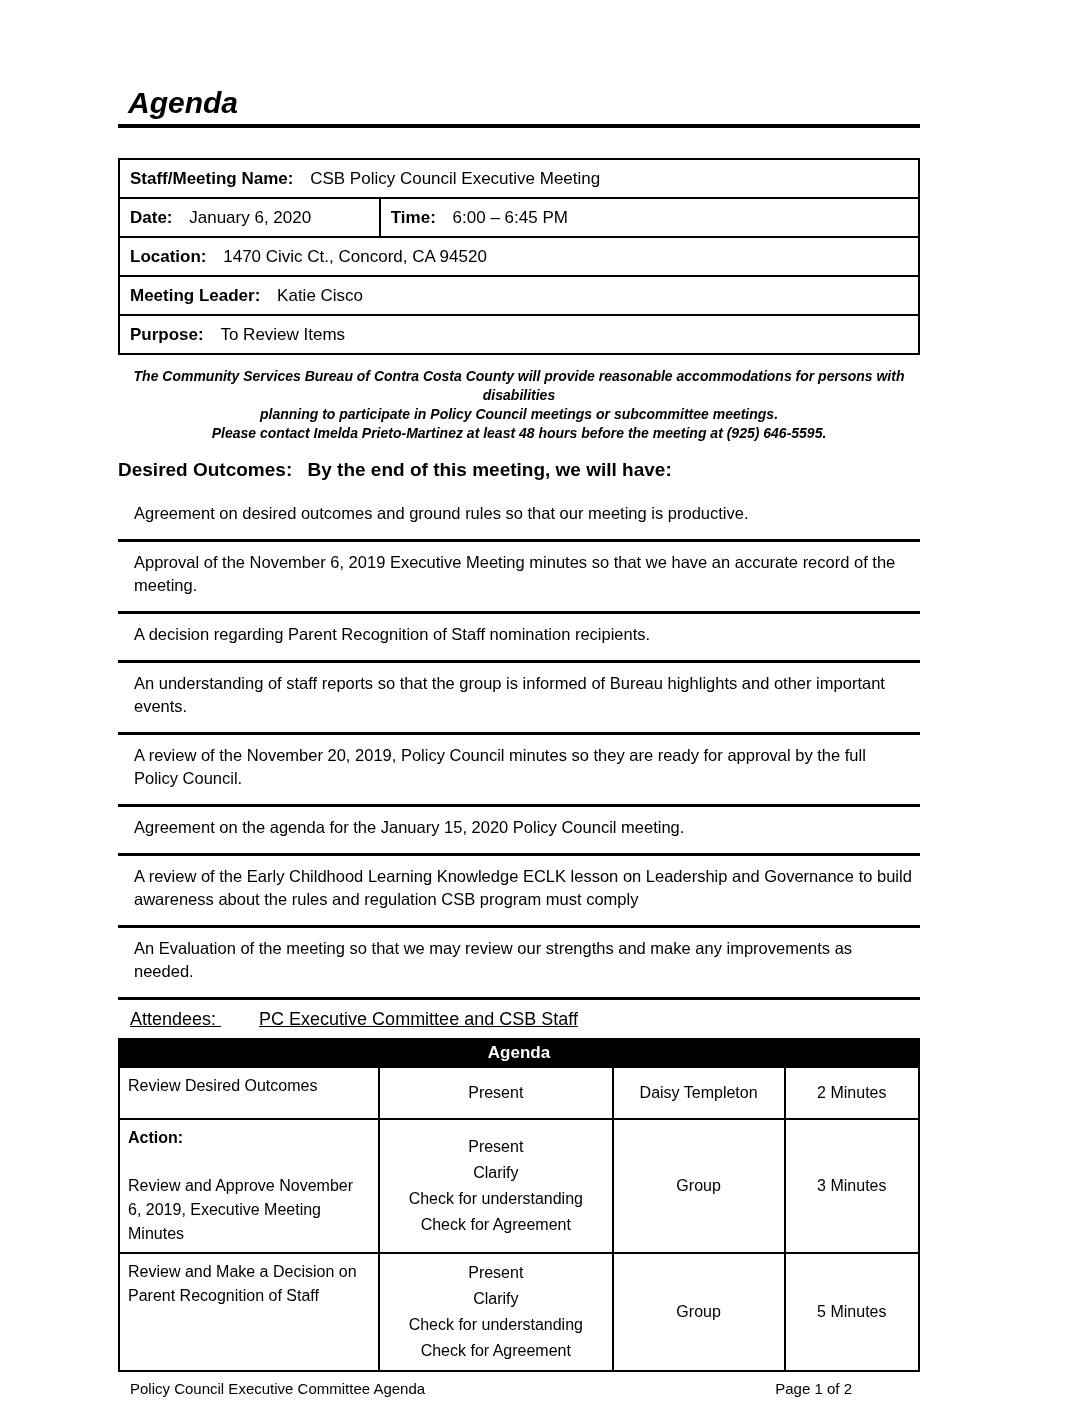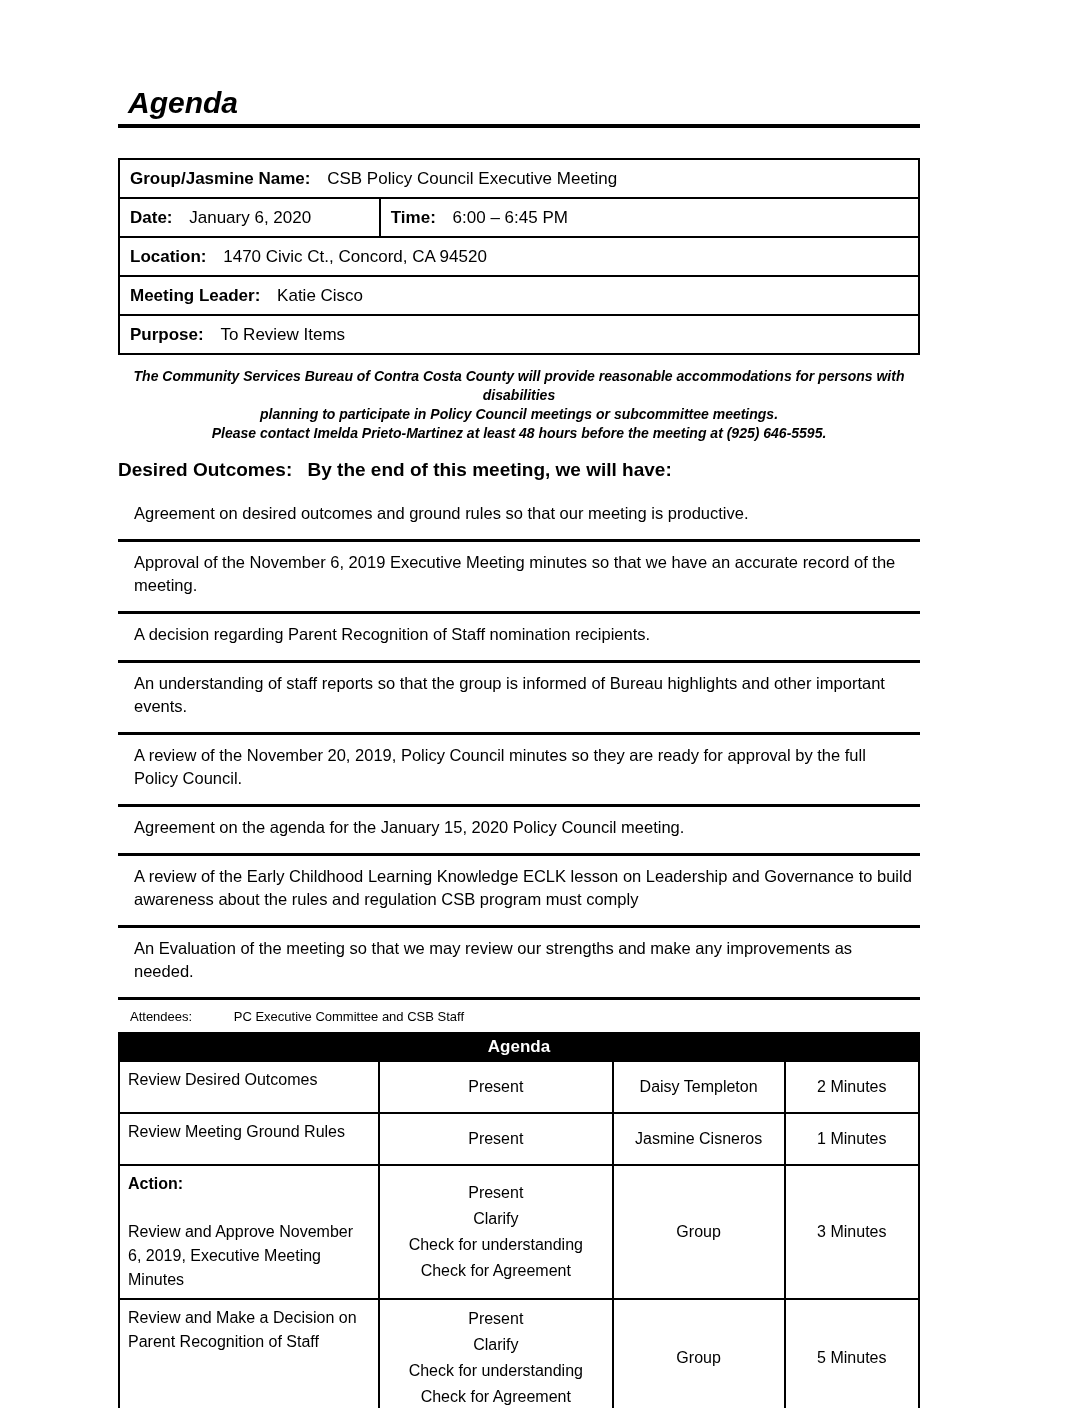--- a/index.html
+++ b/index.html
@@ -64,24 +64,25 @@
   .outcomes-list { width: 100%; }
   .outcome-item {
     font-size: 16.5px;
     line-height: 23px;
     padding: 0 6px 14px 16px;
     border-bottom: 3px solid #000;
     margin-bottom: 9px;
   }
   
   .attendees {
-    font-size: 13px;
+    font-size: 18px;
     margin-top: 4px;
     margin-bottom: 8px;
     padding-left: 12px;
+    text-decoration: underline;
   }
   .attendees .val { margin-left: 38px; }
   
   table.agenda-table {
     width: 100%;
     border-collapse: collapse;
     border: 2px solid #000;
     table-layout: fixed;
   }
   table.agenda-table col.c-what { width: 32.5%; }
@@ -132,21 +133,21 @@
 <div class="page">
 
   <div class="title-block">
     <div class="doc-title">Agenda</div>
   </div>
 
   <table class="info-table">
     <tbody>
       <tr>
         <td colspan="2">
-          <span class="lbl">Group/Jasmine Name:</span>
+          <span class="lbl">Staff/Meeting Name:</span>
           <span class="val">CSB Policy Council Executive Meeting</span>
         </td>
       </tr>
       <tr>
         <td class="date-cell">
           <span class="lbl">Date:</span>
           <span class="val">January 6, 2020</span>
         </td>
         <td>
           <span class="lbl">Time:</span>
@@ -219,30 +220,20 @@
             <div>Review Desired Outcomes</div>
           </td>
           <td class="how">
             <div>Present</div>
           </td>
           <td class="who">Daisy Templeton</td>
           <td class="time">2 Minutes</td>
         </tr>
         <tr>
           <td class="what">
-            <div>Review Meeting Ground Rules</div>
-          </td>
-          <td class="how">
-            <div>Present</div>
-          </td>
-          <td class="who">Jasmine Cisneros</td>
-          <td class="time">1 Minutes</td>
-        </tr>
-        <tr>
-          <td class="what">
             <div class="action-label">Action:</div>
             <div>Review and Approve November 6, 2019, Executive Meeting Minutes</div>
           </td>
           <td class="how">
             <div>Present</div>
             <div>Clarify</div>
             <div>Check for understanding</div>
             <div>Check for Agreement</div>
           </td>
           <td class="who">Group</td>

